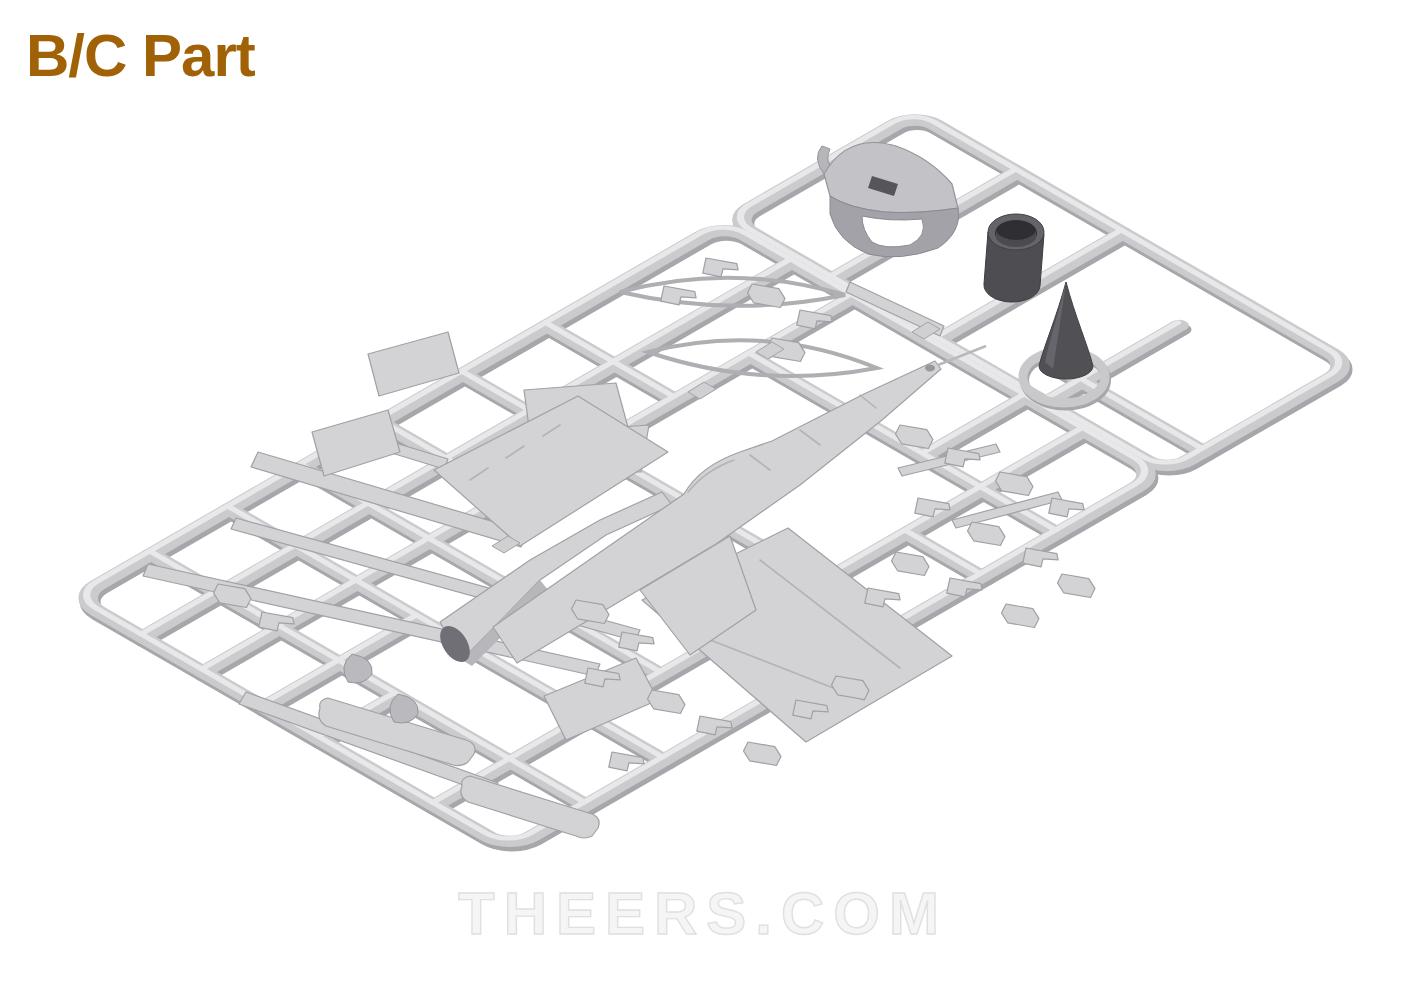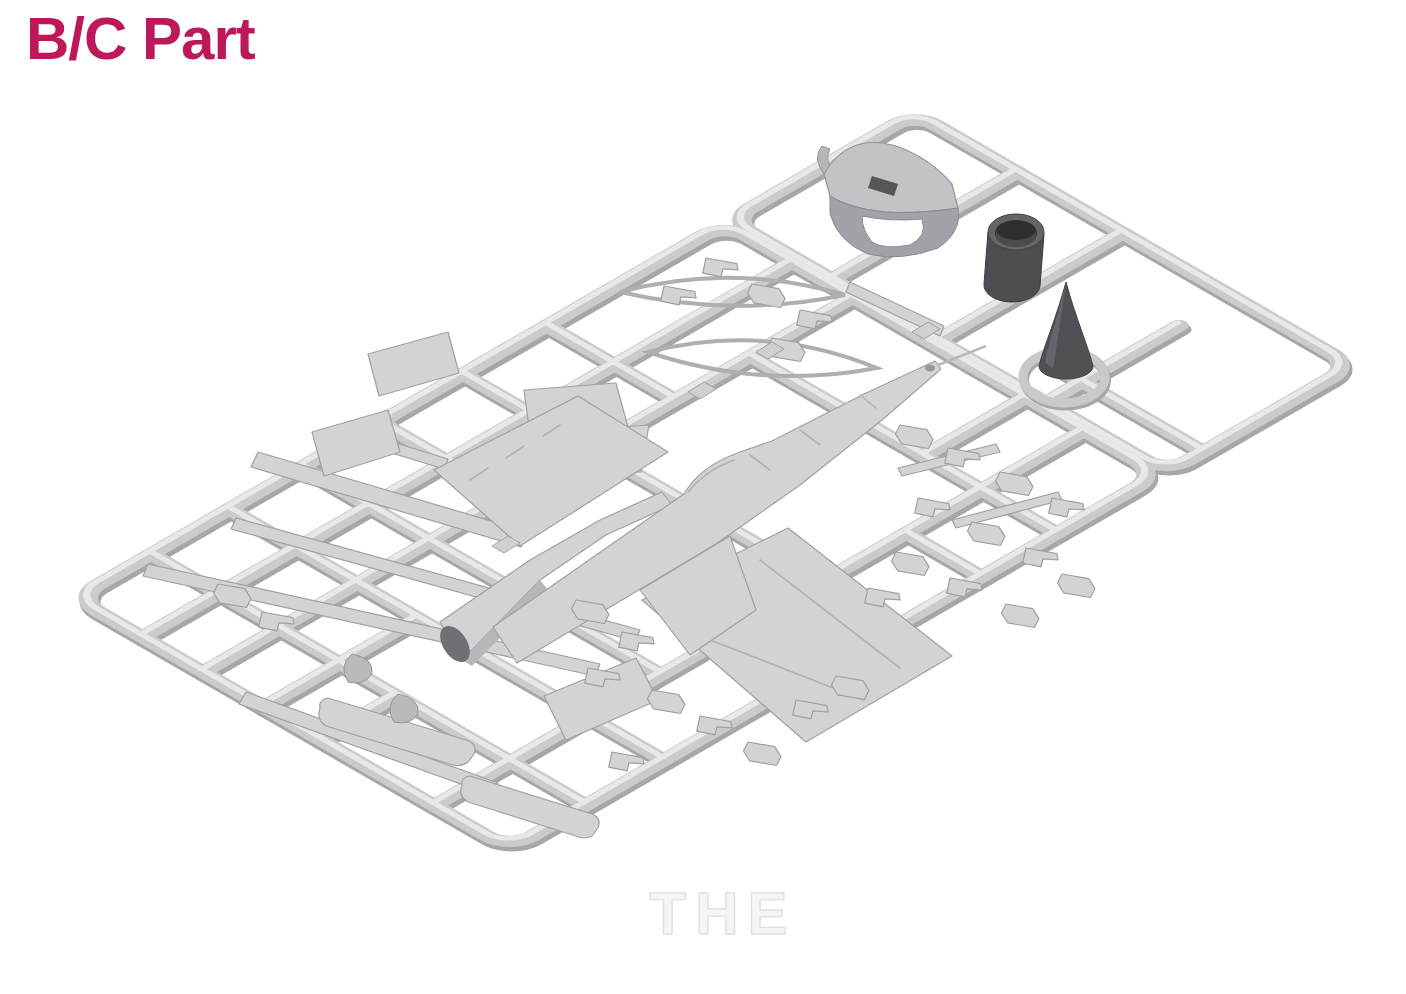--- a/index.html
+++ b/index.html
@@ -1,23 +1,23 @@
 <!DOCTYPE html>
 <html><head>
 <meta charset="utf-8">
 <style>
   html,body{margin:0;padding:0;background:#ffffff;}
   body{width:1406px;height:994px;position:relative;overflow:hidden;
        font-family:"Liberation Sans",sans-serif;}
-  .title{position:absolute;left:26px;top:4px;font-size:60px;font-weight:800;
-         letter-spacing:-1px;color:#be185d;}
+  .title{position:absolute;left:26px;top:21px;font-size:60px;font-weight:800;
+         letter-spacing:-1px;color:#a16207;}
   .watermark{position:absolute;left:50%;top:884px;transform:translateX(-50%);
              display:flex;align-items:center;white-space:nowrap;
              color:#f5f5f5;-webkit-text-stroke:1.4px #e0e0e0;
-             font-weight:bold;letter-spacing:9px;margin-left:20px;}
+             font-weight:bold;letter-spacing:9px;}
   .wm-small{font-size:60px;line-height:1;}
   .wm-big{font-size:98px;line-height:1;letter-spacing:4px;}
   svg{position:absolute;left:0;top:0;}
   .part{fill:#d3d3d6;stroke:#a0a0a6;stroke-width:1.2;stroke-linejoin:round;}
   .part-dk{fill:#b9b9be;stroke:#96969c;stroke-width:1;}
   .detail{stroke:#b2b2b7;stroke-width:1.6;fill:none;stroke-linecap:round;}
 </style>
 </head>
 <body>
 
@@ -169,13 +169,14 @@
     <path d="M688,392 l16,-10 l12,7 l-16,10 Z"></path>
     <path d="M912,332 l16,-10 l12,7 l-16,10 Z"></path>
     <path d="M492,546 l16,-10 l12,7 l-16,10 Z"></path>
   </g>
 </svg>
 
 <div class="title">B/C Part</div>
 
 <div class="watermark">
   <span class="wm-small">THE</span>
+    <span class="wm-small">ERS.COM</span>
 </div>
 
 </body></html>

